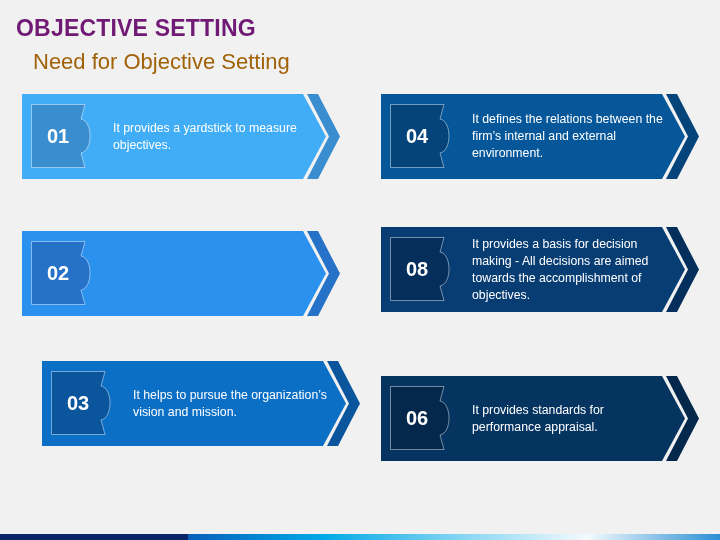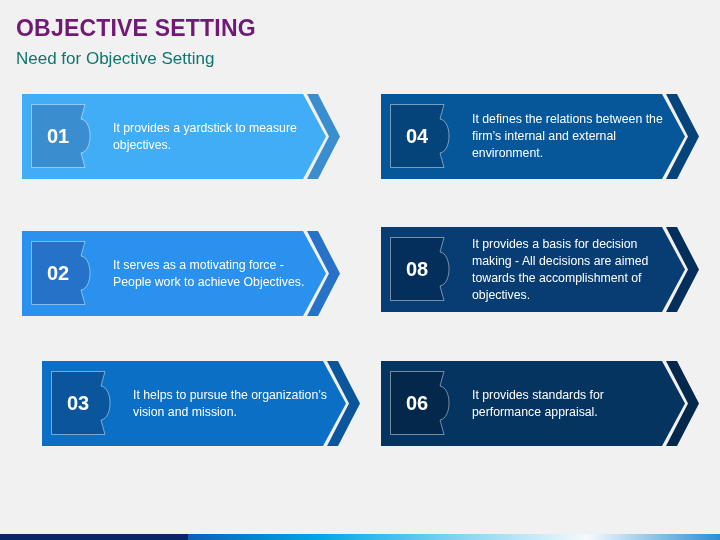--- a/index.html
+++ b/index.html
@@ -12,23 +12,23 @@
     .title {
       position: absolute;
       left: 16px; top: 15px;
       font-size: 23px;
       font-weight: bold;
       color: #701a75;
       letter-spacing: 0.2px;
     }
     .subtitle {
       position: absolute;
-      left: 16px; top: 49px;
-      font-size: 17px;
-      color: #0f766e;
+      left: 33px; top: 49px;
+      font-size: 22px;
+      color: #a16207;
     }
     .card {
       position: absolute;
       width: 318px;
       height: 85px;
     }
     .card svg.shape {
       position: absolute;
       left: 0; top: 0;
       overflow: visible;
@@ -92,21 +92,20 @@
   <svg class="shape" width="318" height="85">
       <path d="M0 0 H281 L304 42.5 L281 85 H0 Z" fill="#2a91ef"></path>
       <path d="M285 0 H296 L318 42.5 L296 85 H285 L307 42.5 Z" fill="#2572c8"></path>
     </svg>
   <div class="num-box">
     <svg width="58" height="64">
         <path d="M0.5 0.5 H54 L50 15 C62 17 62 47 50 49 L54 63.5 H0.5 Z" fill="#2572c8" stroke="rgba(255,255,255,0.45)" stroke-width="1"></path>
       </svg>
     <div class="num">02</div>
   </div>
-  <div class="desc">It serves as a motivating force - People work to achieve Objectives.</div>
 </div>
 
 <div class="card" style="left:22px; top:361px;margin-left:20px;">
   <svg class="shape" width="318" height="85">
       <path d="M0 0 H281 L304 42.5 L281 85 H0 Z" fill="#0b6fc6"></path>
       <path d="M285 0 H296 L318 42.5 L296 85 H285 L307 42.5 Z" fill="#0a559c"></path>
     </svg>
   <div class="num-box">
     <svg width="58" height="64">
         <path d="M0.5 0.5 H54 L50 15 C62 17 62 47 50 49 L54 63.5 H0.5 Z" fill="#0a559c" stroke="rgba(255,255,255,0.45)" stroke-width="1"></path>
@@ -137,21 +136,21 @@
     </svg>
   <div class="num-box">
     <svg width="58" height="64">
         <path d="M0.5 0.5 H54 L50 15 C62 17 62 47 50 49 L54 63.5 H0.5 Z" fill="#042f5c" stroke="rgba(255,255,255,0.45)" stroke-width="1"></path>
       </svg>
     <div class="num">08</div>
   </div>
   <div class="desc">It provides a basis for decision making - All decisions are aimed towards the accomplishment of objectives.</div>
 </div>
 
-<div class="card" style="left:381px; top:361px;">
+<div class="card" style="left:381px; top:376px;">
   <svg class="shape" width="318" height="85">
       <path d="M0 0 H281 L304 42.5 L281 85 H0 Z" fill="#053461"></path>
       <path d="M285 0 H296 L318 42.5 L296 85 H285 L307 42.5 Z" fill="#03284c"></path>
     </svg>
   <div class="num-box">
     <svg width="58" height="64">
         <path d="M0.5 0.5 H54 L50 15 C62 17 62 47 50 49 L54 63.5 H0.5 Z" fill="#03284c" stroke="rgba(255,255,255,0.45)" stroke-width="1"></path>
       </svg>
     <div class="num">06</div>
   </div>

